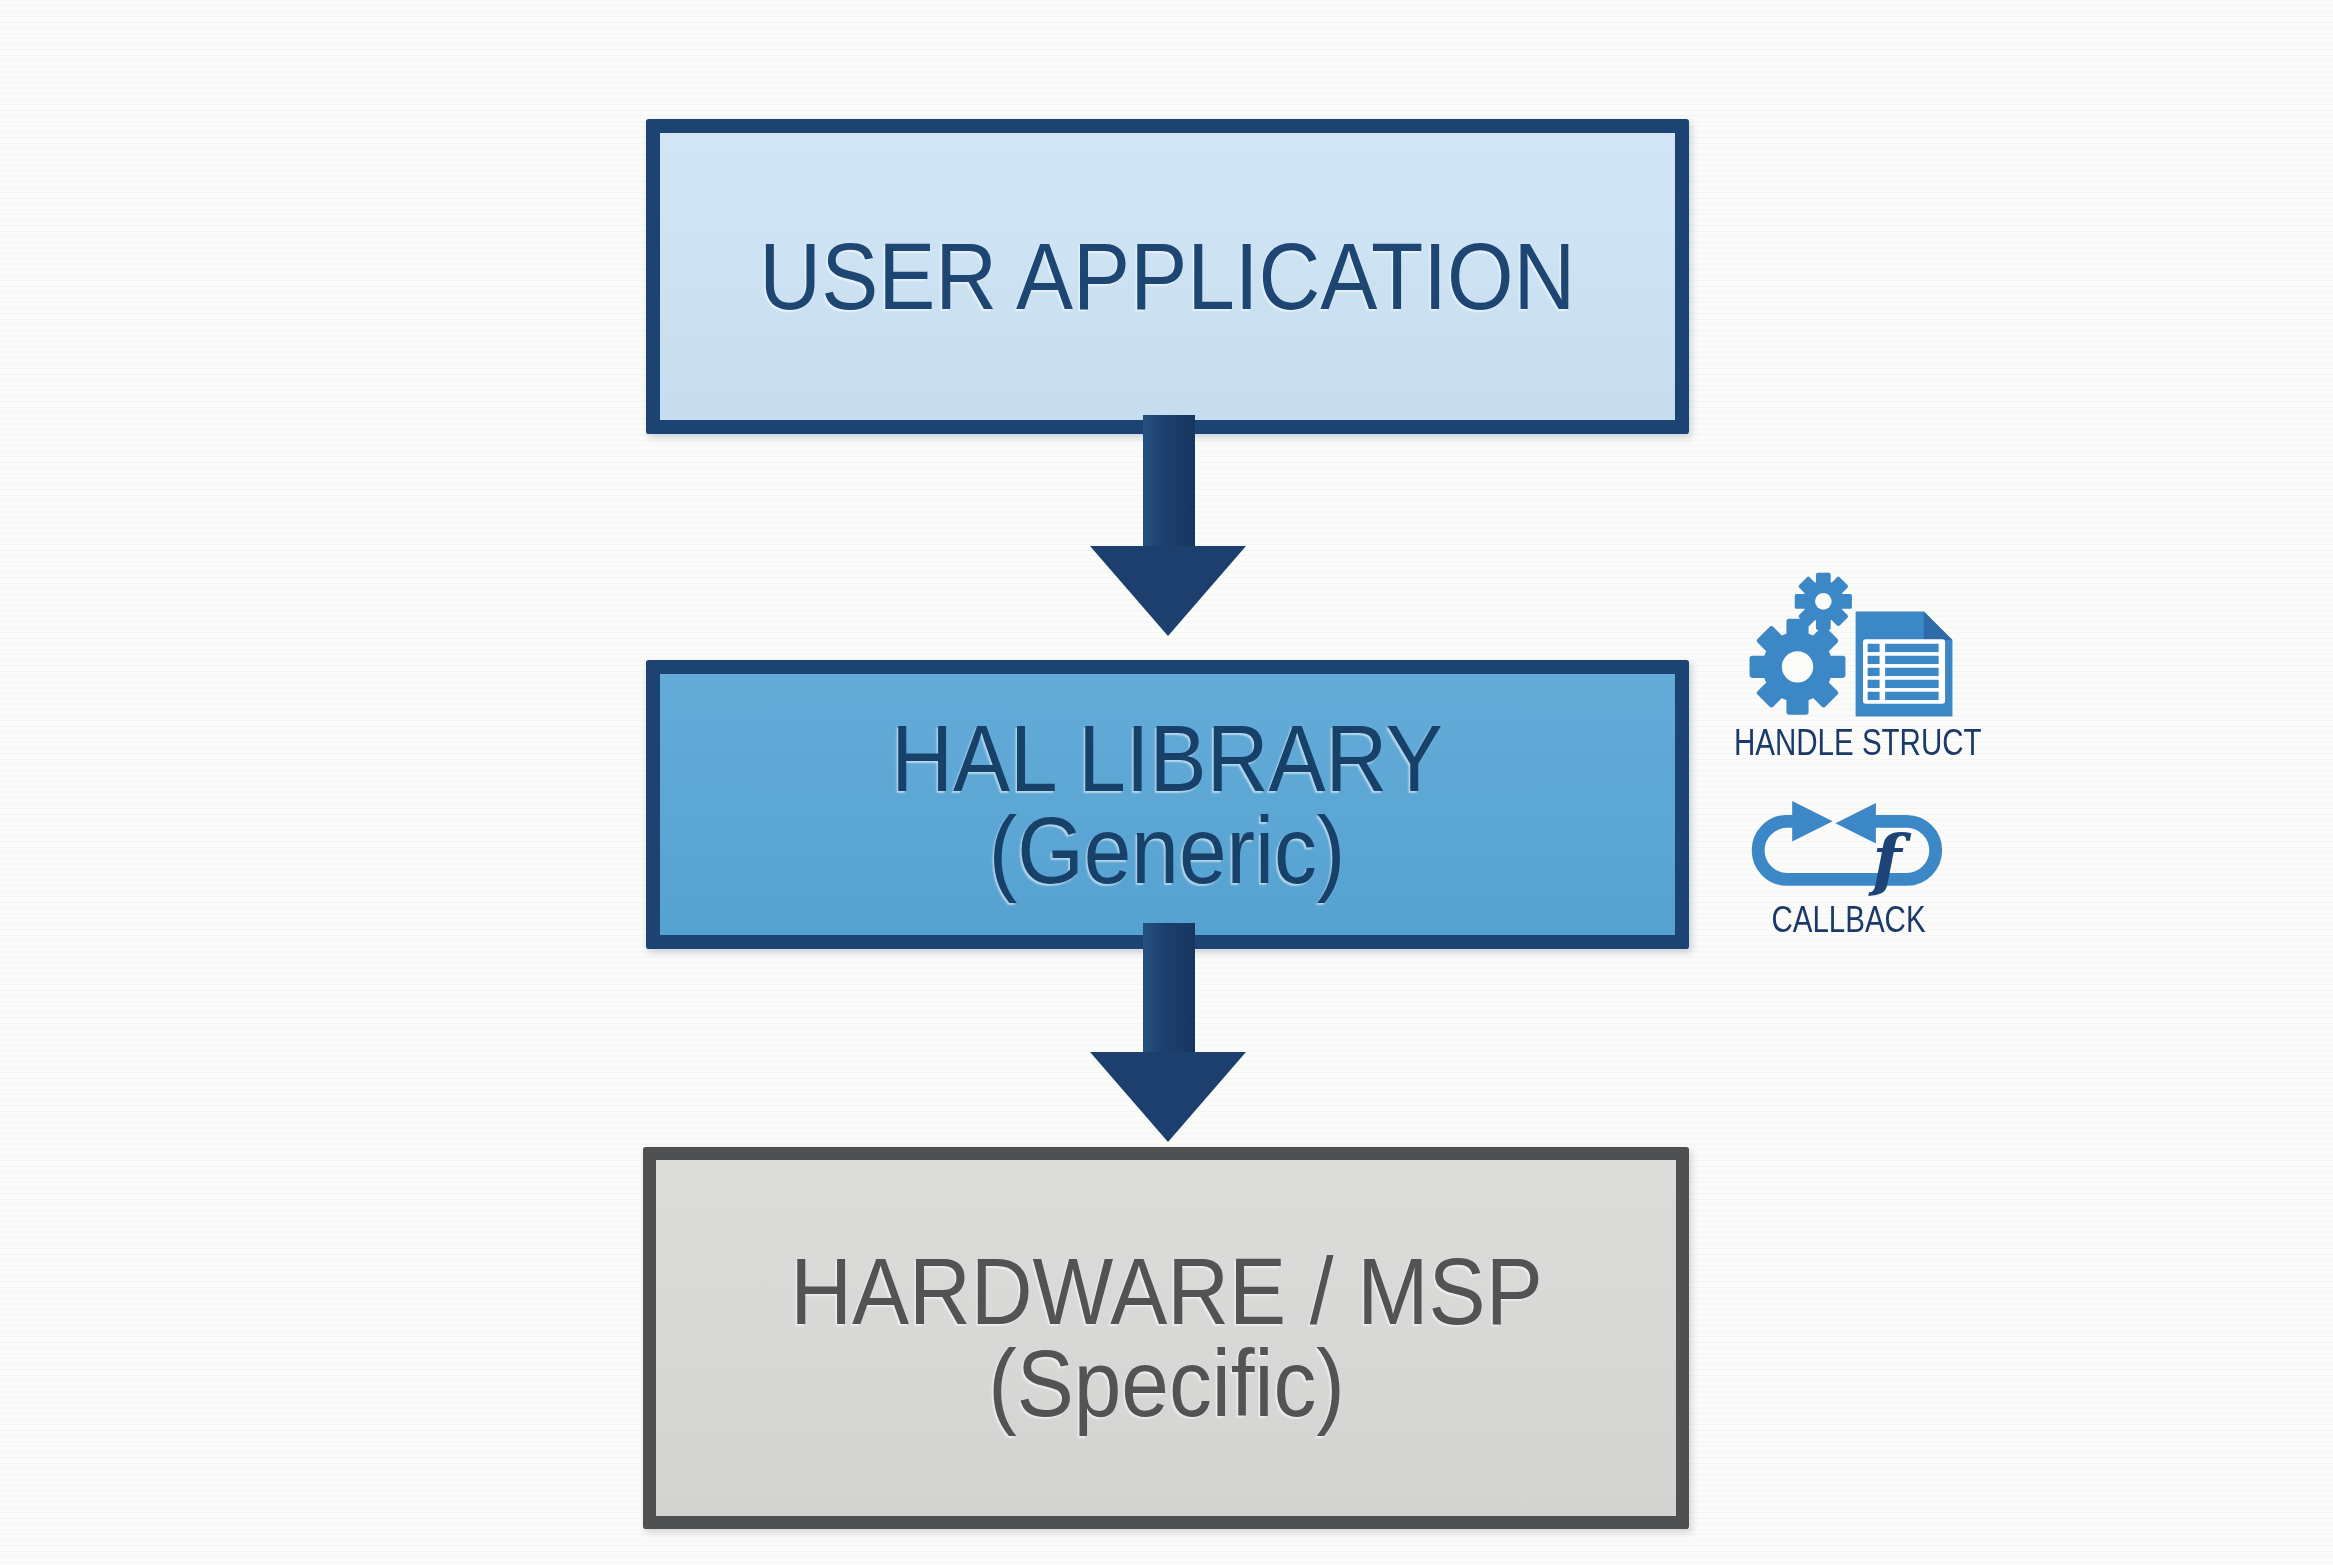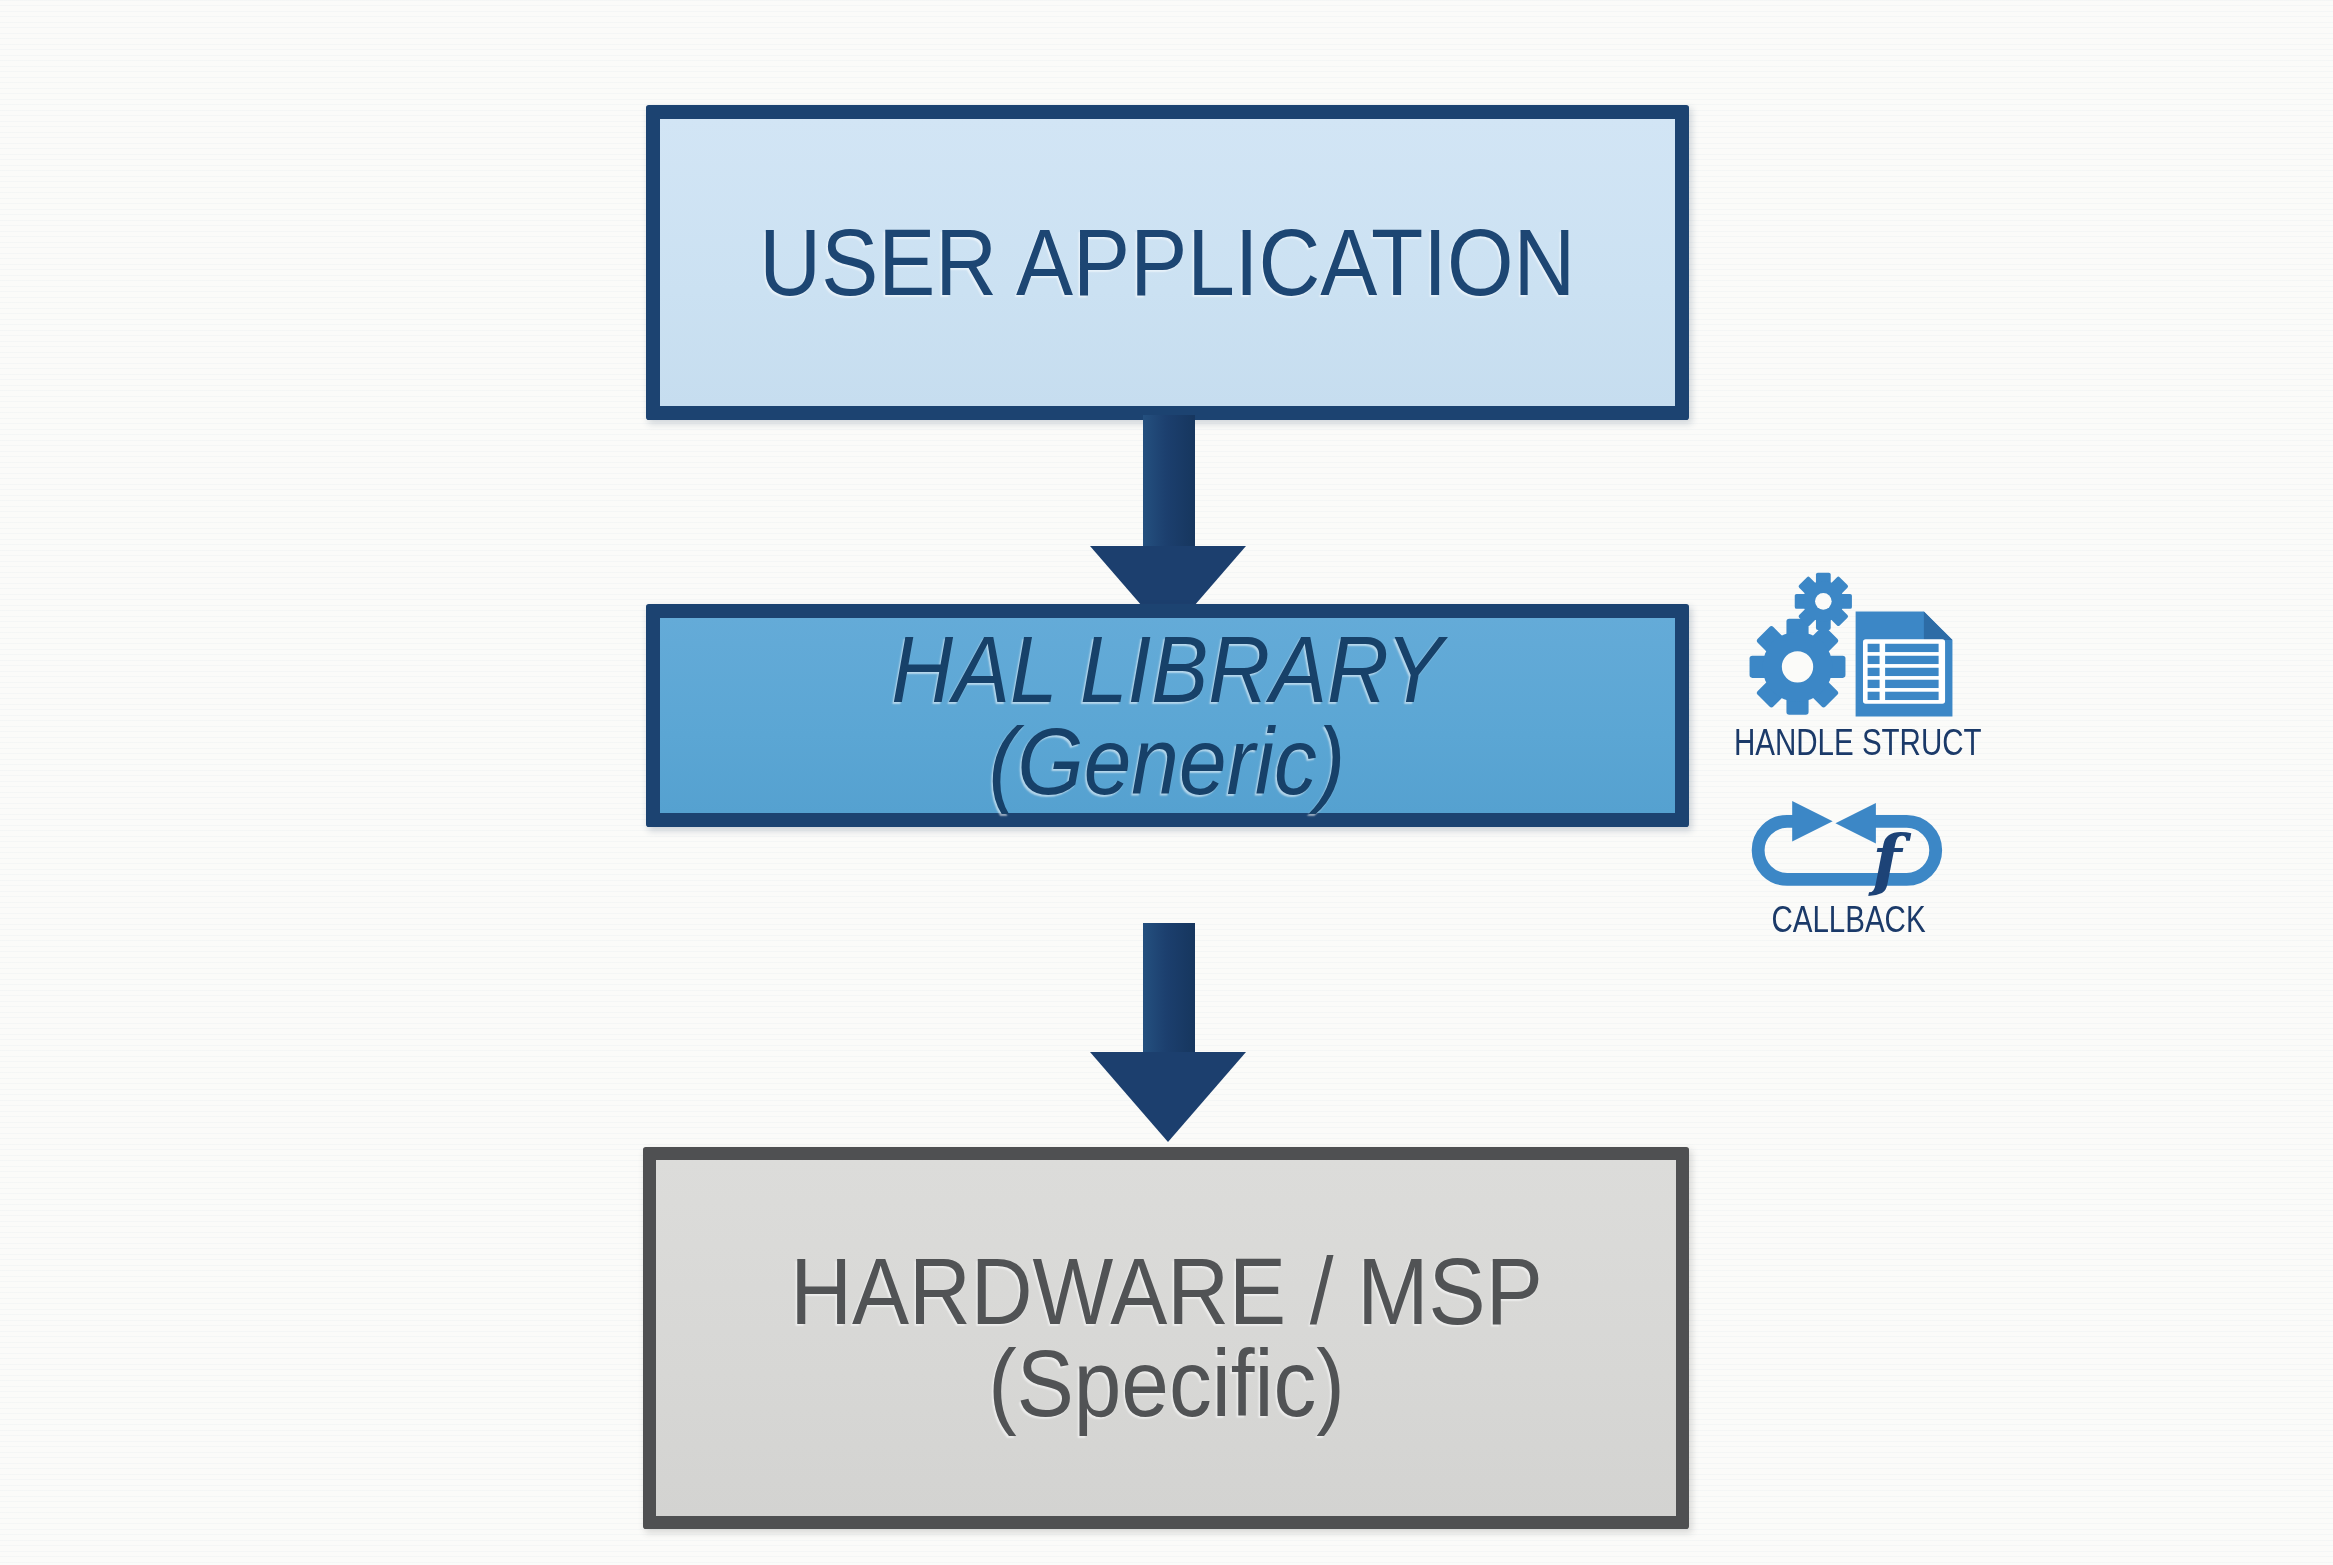--- a/index.html
+++ b/index.html
@@ -26,33 +26,32 @@
   
   .box {
     position: absolute;
     box-sizing: border-box;
     display: flex;
     align-items: center;
     justify-content: center;
     border-radius: 2.8px;
   }
   .box-user {
-    left: 646px; top: 105px;
+    left: 646px; top: 119px;
     width: 1043px; height: 315px;
     background: linear-gradient(180deg, #d2e5f5 0%, #cbe1f2 60%, #c6ddef 100%);
     border: 14px solid #1c4371;
     box-shadow: 2.8px 3.7px 7.4px rgba(30, 55, 90, 0.18);
   }
   .box-hal {
-    left: 646px; top: 604px;
-    width: 1043px; height: 223px;
+    left: 646px; top: 660px;
+    width: 1043px; height: 289px;
     background: linear-gradient(180deg, #64abd8 0%, #5ba6d4 60%, #55a1d0 100%);
     border: 14px solid #1c4371;
     box-shadow: 2.8px 3.7px 7.4px rgba(30, 55, 90, 0.20);
-    font-style: italic;
   }
   .box-hw {
     left: 643px; top: 1147px;
     width: 1046px; height: 382px;
     background: linear-gradient(180deg, #dcdcda 0%, #d7d7d5 60%, #d3d3d1 100%);
     border: 13px solid #4f5052;
     box-shadow: 2.8px 3.7px 7.4px rgba(60, 60, 60, 0.18);
   }
   .box-text {
     text-align: center;

